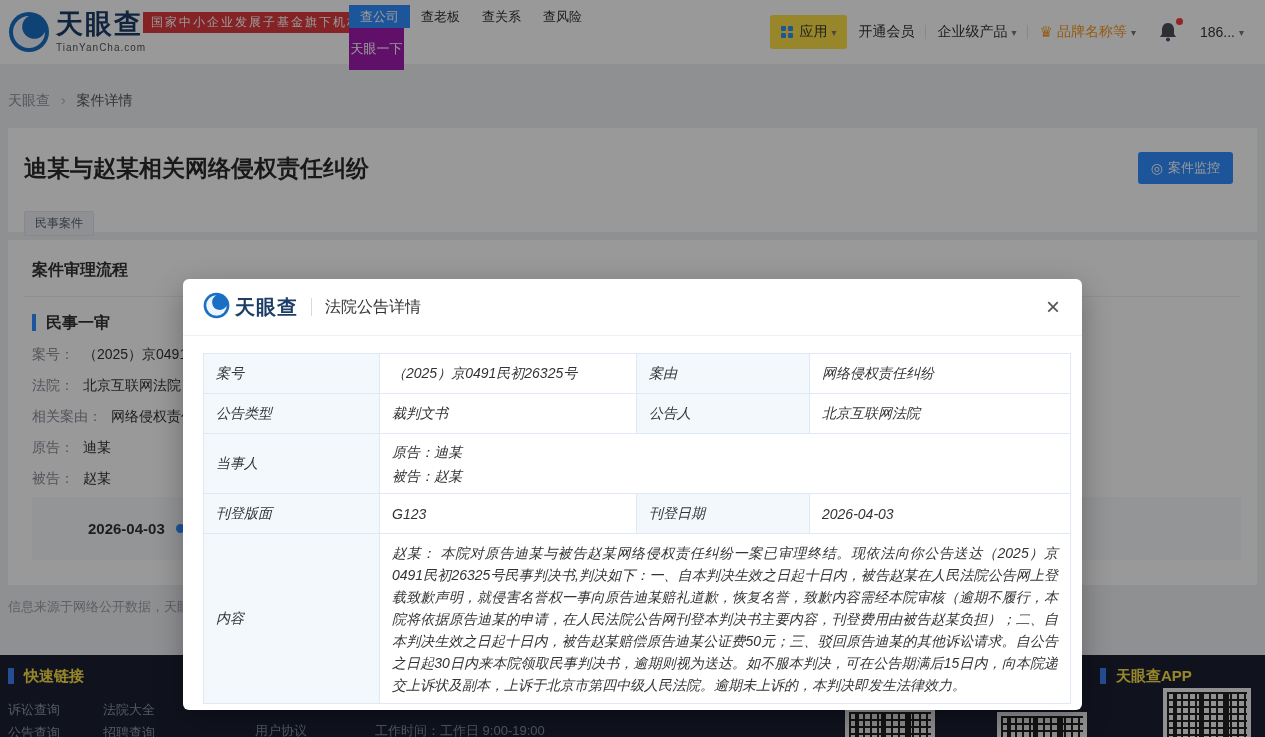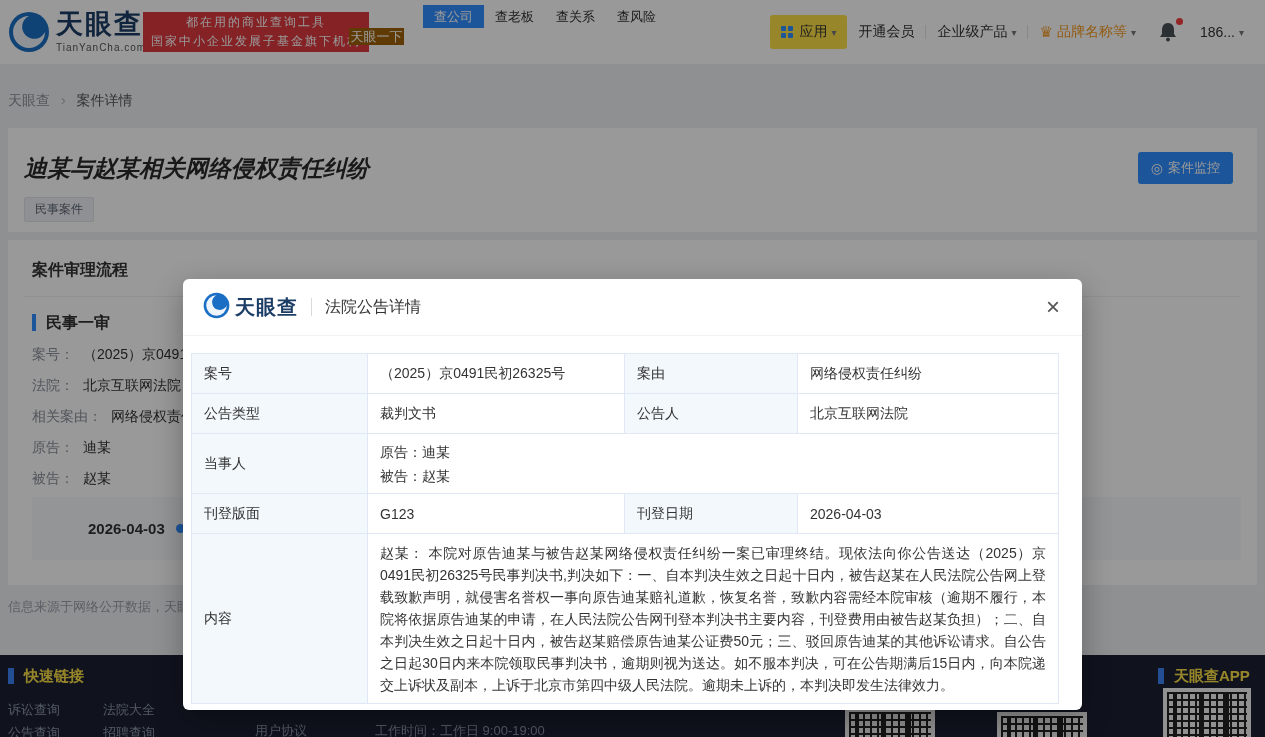--- a/index.html
+++ b/index.html
@@ -11,49 +11,49 @@
   
   .navbar { position:absolute; top:0; left:0; right:0; height:64px; background:#fff; z-index:10; }
   .logo { position:absolute; left:8px; top:11px; display:flex; align-items:center; cursor:pointer; }
   .logo svg { display:block; }
   .logo-texts { margin-left:6px; }
   .logo-brand { font-size:27px; font-weight:bold; color:#1c3e66; line-height:27px; letter-spacing:2px; }
   .logo-domain { font-size:10px; color:#555; letter-spacing:1px; margin-top:4px; }
   .slogan { position:absolute; left:143px; top:12px; background:#de3a3f; color:#fff;
             font-size:12px; line-height:19px; padding:1px 8px; letter-spacing:2px; text-align:center; }
   .search-wrap { position:absolute; left:349px; top:5px; width:392px; }
-  .search-tabs { display:flex; height:23px;justify-content:center; }
+  .search-tabs { display:flex; height:23px; }
   .search-tab { font-size:13px; color:#333; padding:3px 11px; cursor:pointer; }
   .search-tab.active { background:#2f8eff; color:#fff; }
   .search-row { display:flex; }
   .search-input { width:337px; height:27px; border:1px solid #6aa3e8; font-size:13px;
                   padding:0 10px; color:#333; outline:none; font-family:inherit; }
   .search-input::placeholder { color:#9aa3ad; }
-  .search-btn { width:55px; height:17px; background:#a16207; color:#fff; border:none;
+  .search-btn { width:55px; height:42px; background:#a21caf; color:#fff; border:none;
                 font-size:13px; cursor:pointer; font-family:inherit; }
   .nav-right { position:absolute; right:10px; top:0; height:64px; display:flex; align-items:center; font-size:14px; color:#333; }
   .nav-item { display:flex; align-items:center; cursor:pointer; padding:0 11px; white-space:nowrap; }
   .nav-apps { background:#fde047; border-radius:3px; padding:8px 11px; }
   .grid-icon { display:inline-grid; grid-template-columns:5px 5px; grid-gap:2px; margin-right:6px; }
   .grid-icon i { width:5px; height:5px; background:#2f8eff; border-radius:1px; }
   .caret { font-size:10px; color:#777; margin-left:4px; }
   .nav-sep { width:1px; height:14px; background:#e3e3e3; }
   .vip { color:#f59a23; }
   .crown { font-size:15px; margin-right:4px; color:#f59a23; }
   .bell-wrap { position:relative; padding:0 12px; cursor:pointer; }
   .bell { display:block; }
   .bell-dot { position:absolute; top:-4px; right:6px; width:7px; height:7px; background:#f53f3f; border-radius:50%; }
   
   .breadcrumb { position:absolute; top:92px; left:8px; font-size:14px; z-index:5; }
   .crumb-home { color:#8a8f99; cursor:pointer; }
   .crumb-sep { color:#b0b0b0; margin:0 7px; }
   .crumb-cur { color:#555; }
   
   .title-card { position:absolute; top:128px; left:8px; right:8px; height:104px; background:#fff; z-index:5; }
-  .case-title { font-size:23px; font-weight:bold; color:#2a2a2a; margin:25px 0 0 16px;font-style:italic; }
+  .case-title { font-size:23px; font-weight:bold; color:#2a2a2a; margin:25px 0 14px 16px; }
   .case-tag { display:inline-block; margin:13px 0 0 16px; font-size:12px; color:#5c6675;
               background:#eef1f6; border:1px solid #dfe3ea; padding:3px 10px; border-radius:2px; }
   .monitor-btn { position:absolute; right:24px; top:24px; background:#2f8eff; color:#fff;
                  font-size:13px; border:none; border-radius:3px; padding:7px 13px; cursor:pointer;
                  display:flex; align-items:center; font-family:inherit; }
   .monitor-icon { font-size:14px; margin-right:5px; }
   
   .flow-card { position:absolute; top:240px; left:8px; right:8px; height:345px; background:#fff; z-index:5; }
   .section-header { margin:0 16px; padding:20px 8px 15px 8px; font-size:16px; font-weight:bold;
                     color:#333; border-bottom:1px solid #eef0f2; }
@@ -67,37 +67,37 @@
               display:flex; align-items:center; padding-left:56px; }
   .timeline-date { font-size:15px; font-weight:bold; color:#333; }
   .timeline-dot { width:9px; height:9px; border-radius:50%; background:#2f8eff; margin-left:11px; }
   
   .disclaimer { position:absolute; top:598px; left:8px; font-size:13px; color:#9aa0a8; z-index:5; }
   
   .footer { position:absolute; top:655px; left:0; right:0; height:200px; background:#1b2132; z-index:5; }
   .f-head { position:absolute; top:13px; font-size:15px; font-weight:bold; color:#fde047;
             border-left:6px solid #3b82f6; padding-left:10px; line-height:16px; }
   .f-head-quick { left:8px; }
-  .f-head-app { left:1158px; }
+  .f-head-app { left:1100px; }
   .f-link { position:absolute; font-size:13px; color:#8a93a8; cursor:pointer; }
   .qr { position:absolute; background:#f2f2f2; border:4px solid #f2f2f2;
         background-image:linear-gradient(90deg,#222 2px,transparent 2px),
                          linear-gradient(#222 2px,transparent 2px),
                          linear-gradient(90deg,transparent 6px,#222 6px,#222 10px,transparent 10px);
         background-size:7px 7px,7px 7px,26px 26px; }
   
   .overlay { position:absolute; inset:0; background:rgba(0,0,0,0.40); z-index:40; }
   .modal { position:absolute; left:183px; top:279px; width:899px; height:431px; background:#fff;
            border-radius:6px; z-index:50; box-shadow:0 10px 30px rgba(0,0,0,0.3); }
   .modal-header { height:57px; display:flex; align-items:center; padding:0 20px; border-bottom:1px solid #f0f2f5; }
   .m-brand { font-size:20px; font-weight:bold; color:#1c3e66; margin-left:5px; letter-spacing:1px; }
   .m-divider { width:1px; height:18px; background:#d9d9d9; margin:0 13px; }
   .m-title { font-size:16px; color:#333; }
   .m-close { margin-left:auto; font-size:24px; color:#555; cursor:pointer; line-height:24px; padding:0 2px; }
-  .m-table { position:absolute; left:8px; top:74px; width:867px; border-collapse:collapse; table-layout:fixed; }
+  .m-table { position:absolute; left:20px; top:74px; width:867px; border-collapse:collapse; table-layout:fixed;font-style:italic; }
   .m-table td { border:1px solid #dfe8f4; font-size:14px; color:#333; padding:4px 12px; height:40px; vertical-align:middle; }
   .m-table td.lbl { background:#f3f8fd; }
   .m-table .party-line { line-height:24px; }
   .m-content { line-height:22px; text-align:justify; }
 </style>
 </head>
 <body>
 
 <div class="navbar">
   <div class="logo">
@@ -107,21 +107,20 @@
         <path d="M21 5 A16 16 0 1 0 37 21 A12 12 0 1 1 21 5 Z" fill="#ffffff" opacity="0.92"></path>
         <circle cx="23" cy="19" r="7" fill="#1a6fc4"></circle>
       </svg>
     </span>
     <span class="logo-texts">
       <div class="logo-brand">天眼查</div>
       <div class="logo-domain">TianYanCha.com</div>
     </span>
   </div>
   <div class="slogan">
-    <div>都在用的商业查询工具</div>
     <div>国家中小企业发展子基金旗下机构</div>
   </div>
 
   <div class="search-wrap">
     <div class="search-tabs">
       <span class="search-tab active">查公司</span>
       <span class="search-tab">查老板</span>
       <span class="search-tab">查关系</span>
       <span class="search-tab">查风险</span>
     </div>

